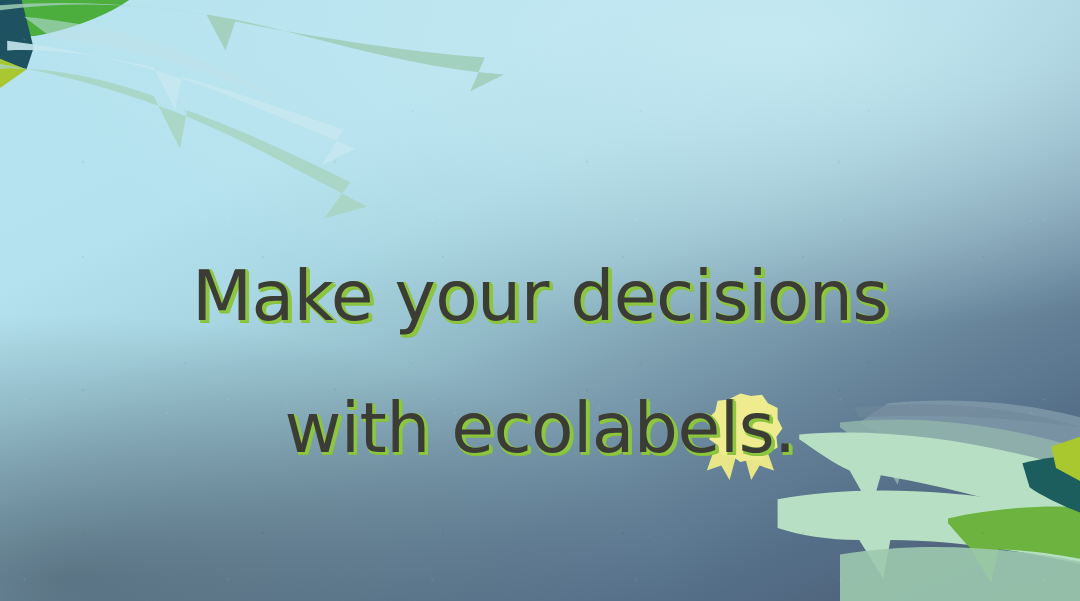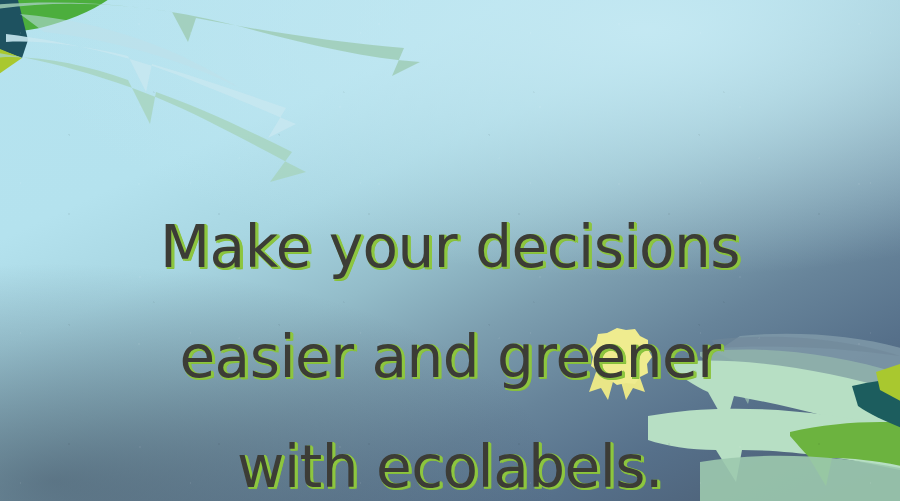--- a/index.html
+++ b/index.html
@@ -182,19 +182,18 @@
       <path fill="#efec8f" d="M 37,2 L 46,4 L 55,3 L 60,10 L 68,14 L 68,23
                L 72,31 L 67,38 L 68,47 L 60,51 L 55,58
                L 46,57 L 37,59 L 30,54 L 21,53 L 18,45
                L 11,40 L 13,31 L 10,23 L 16,17 L 18,8
                L 27,7 Z"></path>
     </svg>
   </div>
 
   <div class="headline">
     <span class="ln ln1">Make your decisions</span>
-    <span class="ln ln2">easier and greener</span>
     <span class="ln ln3">with ecolabels.</span>
   </div>
 
   <div class="grain"></div>
 
 </div>
 
 </body></html>

